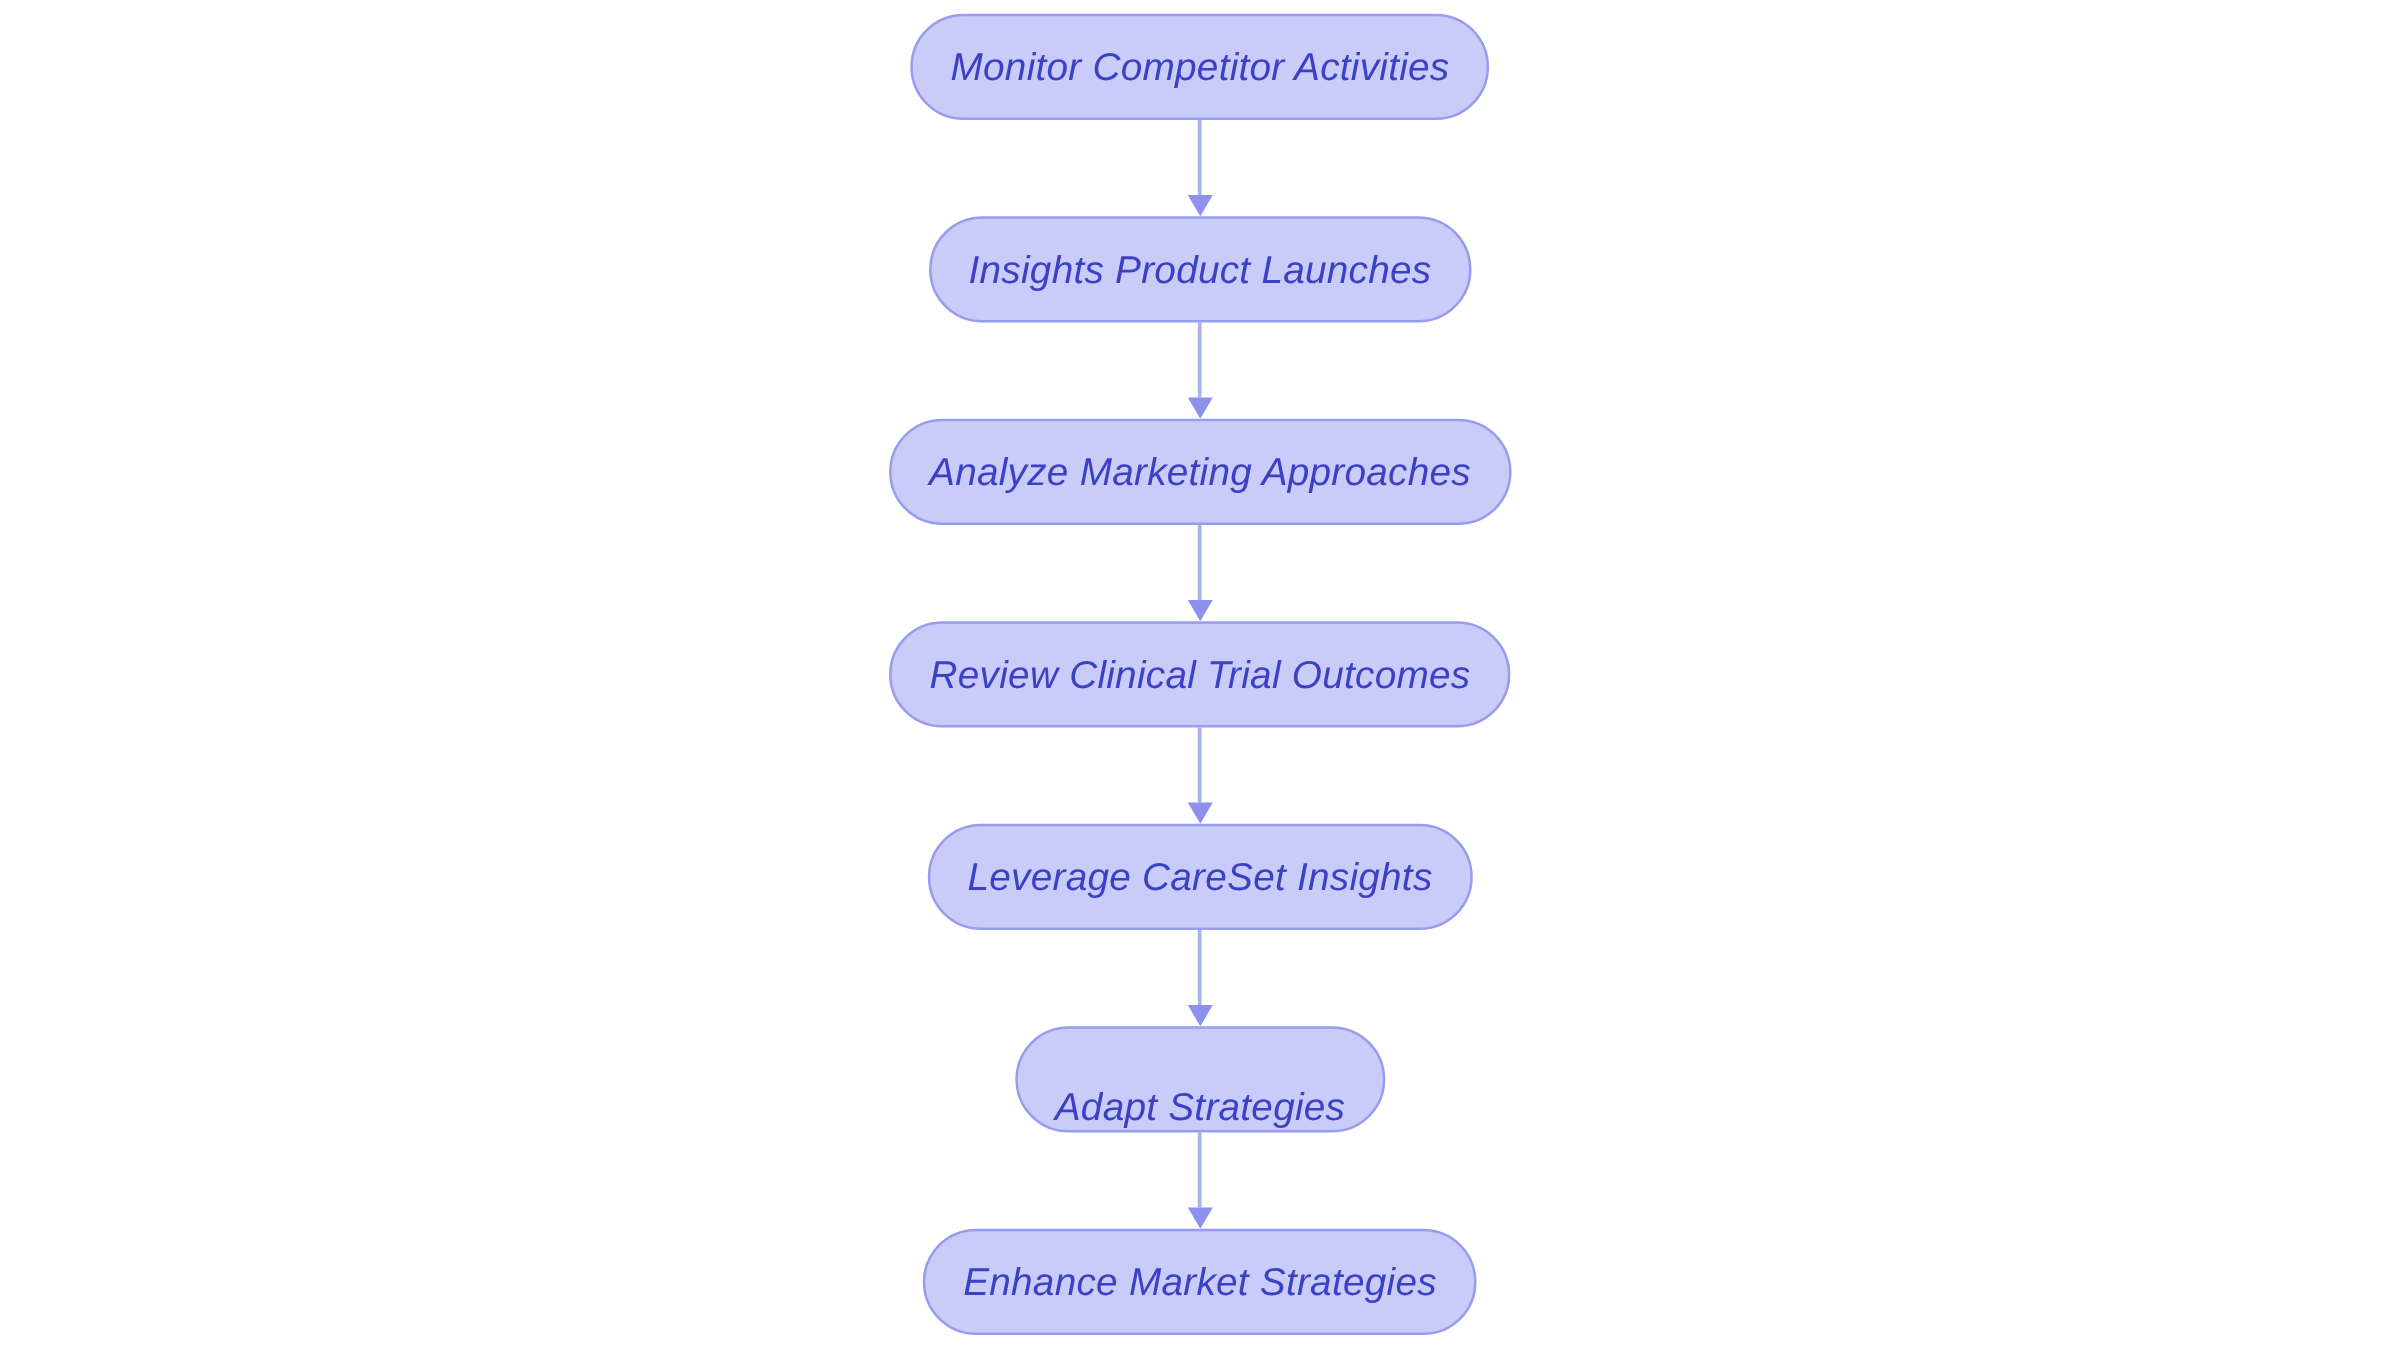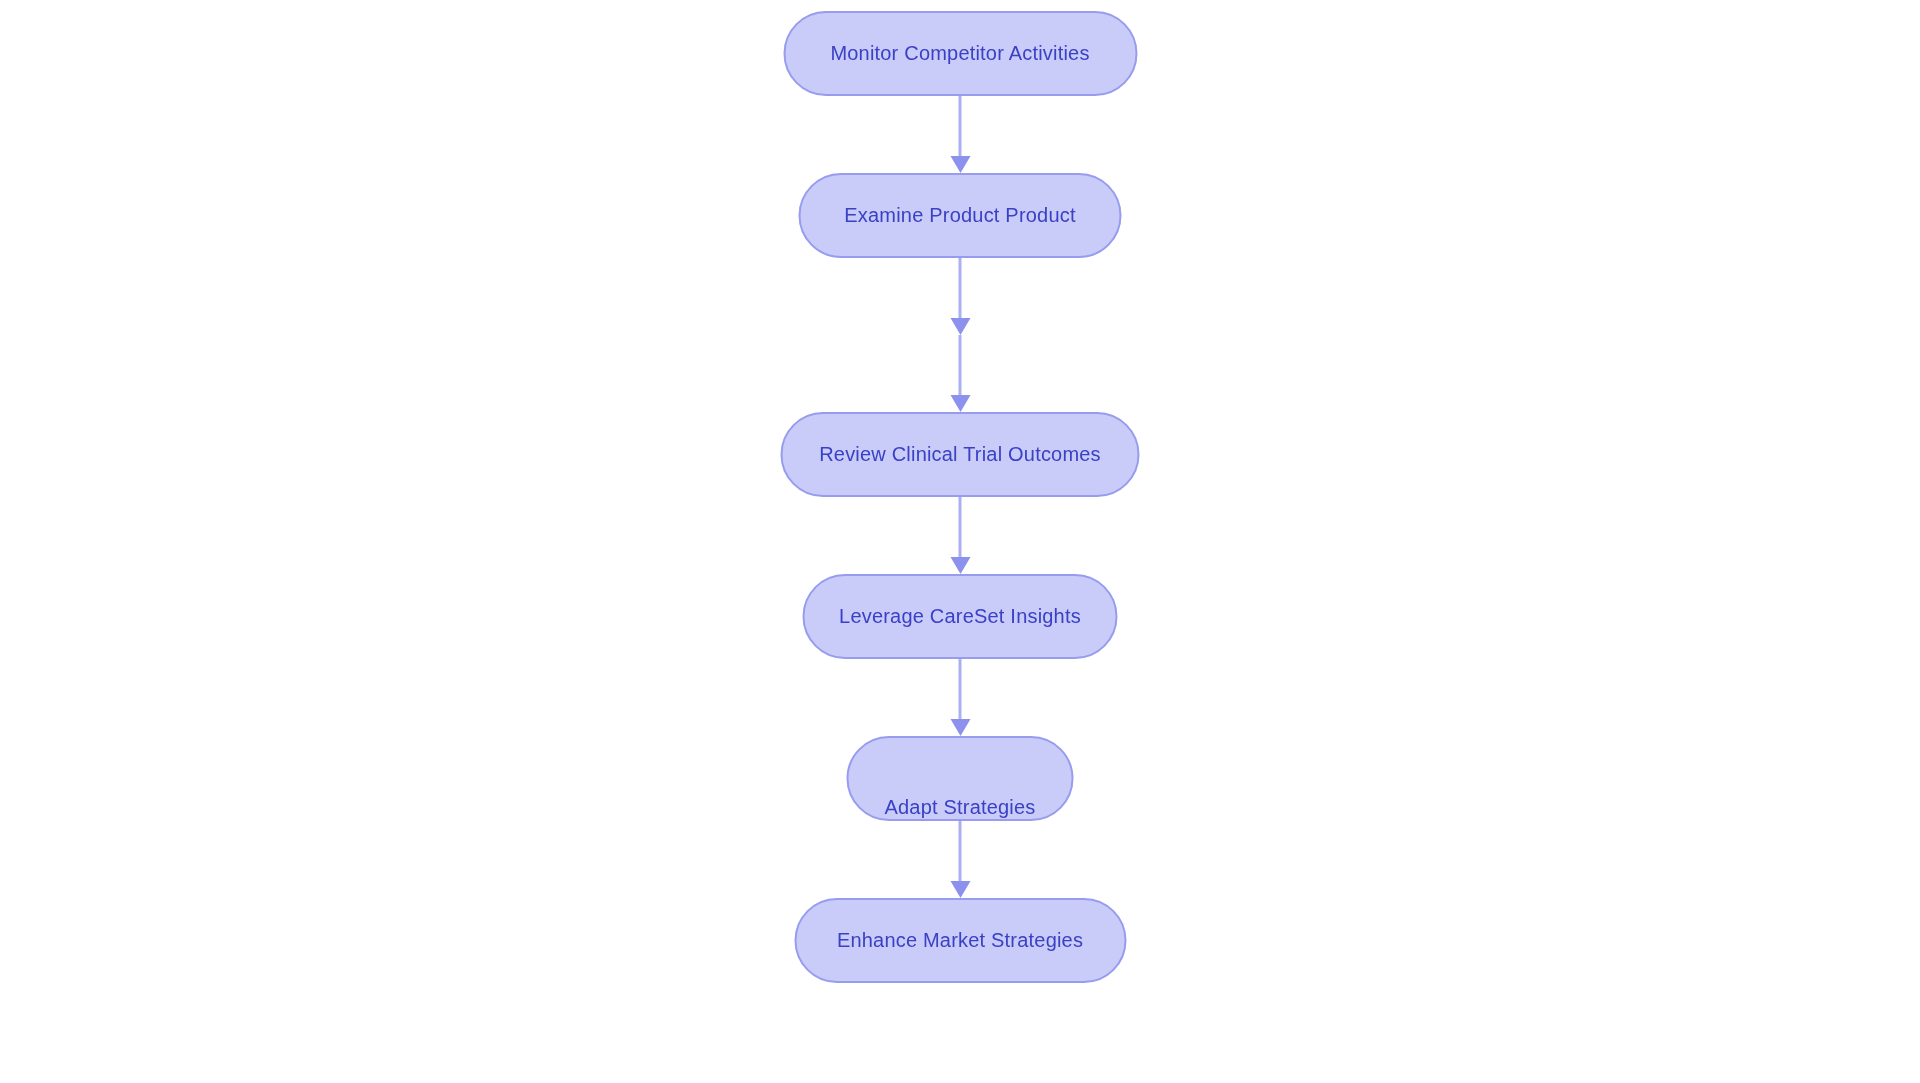--- a/index.html
+++ b/index.html
@@ -31,24 +31,25 @@
     align-items: center;
     justify-content: center;
     background: var(--node-fill, #c9cbf8);
     border: 2px solid var(--node-border, #979cef);
     border-radius: 43px;
     flex: 0 0 auto;
   }
 
   .node-label {
     white-space: nowrap;
-    font-size: 20px;
+    font-size: 31px;
     font-weight: 500;
     letter-spacing: 0.2px;
     color: var(--node-text, #3a41c5);
+    font-style: italic;
   }
 
   .connector {
     display: flex;
     flex-direction: column;
     align-items: center;
     height: 77px;
     flex: 0 0 auto;
   }
 
@@ -74,28 +75,31 @@
   <div class="node" style="min-width:354px;">
     <span class="node-label">Monitor Competitor Activities</span>
   </div>
 
   <div class="connector">
     <div class="connector-line"></div>
     <div class="connector-head"></div>
   </div>
 
   <div class="node" style="min-width:323px;">
-    <span class="node-label">Examine Product Product</span>
+    <span class="node-label">Insights Product Launches</span>
   </div>
 
   <div class="connector">
     <div class="connector-line"></div>
     <div class="connector-head"></div>
   </div>
 
+  <div class="node" style="min-width:366px;">
+    <span class="node-label">Analyze Marketing Approaches</span>
+  </div>
 
   <div class="connector">
     <div class="connector-line"></div>
     <div class="connector-head"></div>
   </div>
 
   <div class="node" style="min-width:359px;align-items:center;">
     <span class="node-label">Review Clinical Trial Outcomes</span>
   </div>
 

